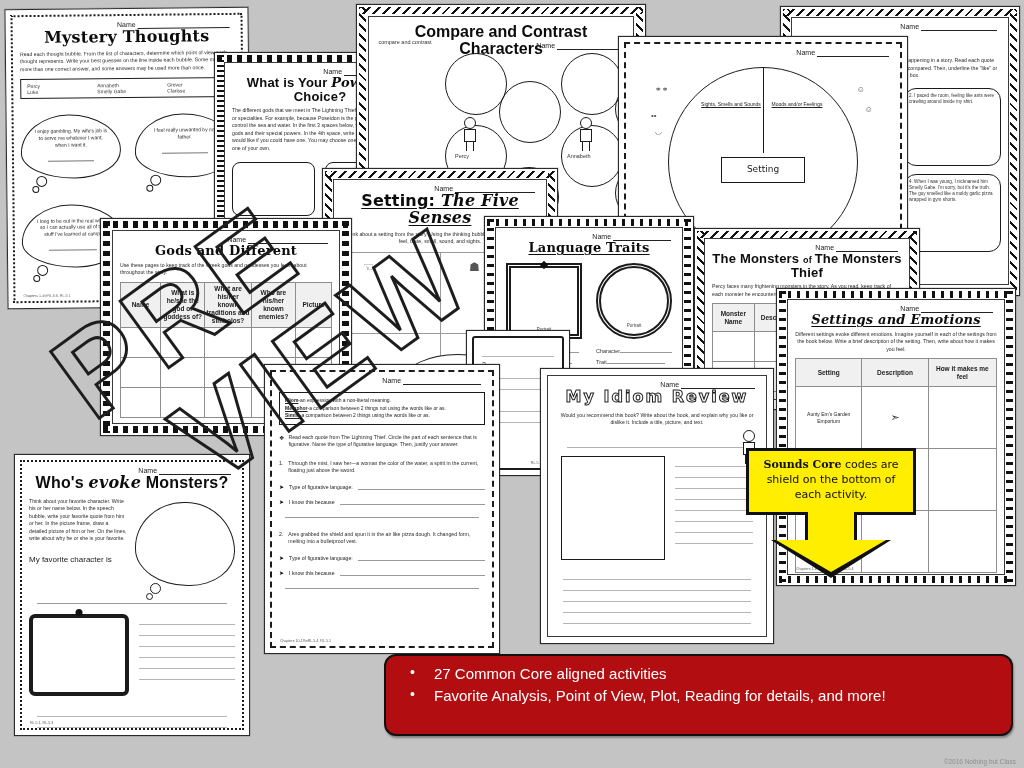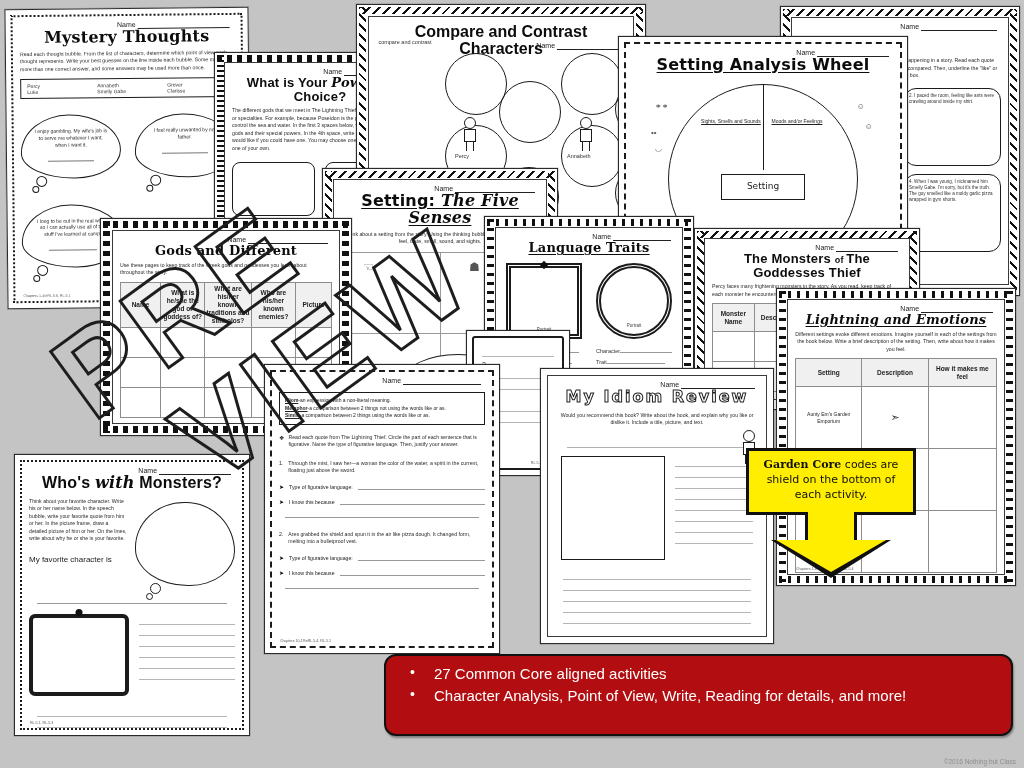--- a/index.html
+++ b/index.html
@@ -330,21 +330,20 @@
         <div class="box-o" style="flex:1; height:78px; border-radius:12px; padding:4px; font-size:4.6px; color:#333; line-height:1.35;">4. When I was young, I nicknamed him Smelly Gabe. I'm sorry, but it's the truth. The guy smelled like a moldy garlic pizza wrapped in gym shorts.</div>
       </div>
     </div>
   </div>
 
   <div class="sheet bd-dashed" style="left:618px; top:36px; width:290px; height:220px;">
     <div class="sheet-inner">
       <div class="name-line">
         <i>Name</i> <u style="width:72px"></u>
       </div>
-      <div class="title t-lg under" style="font-family:'DejaVu Sans',sans-serif;">Setting Analysis Wheel</div>
 
       <div style="position:relative; height:150px; margin-top:4px;">
         <div style="position:absolute; left:50%; top:6px; transform:translateX(-50%);
                     width:190px; height:190px; border:1.4px solid #1b1b1b; border-radius:50%;"></div>
         <div style="position:absolute; left:50%; top:6px; width:1.2px; height:86px; background:#1b1b1b;"></div>
         <div style="position:absolute; left:50%; top:40px; transform:translateX(-100%);
                     width:64px; text-align:center; font-size:5px; line-height:1.25; color:#222; text-decoration:underline;">Sights, Smells and Sounds</div>
         <div style="position:absolute; left:50%; top:40px; width:62px; margin-left:3px;
                     text-align:center; font-size:5px; line-height:1.25; color:#222; text-decoration:underline;">Moods and/or Feelings</div>
         <div class="box-o" style="position:absolute; left:50%; top:96px; transform:translateX(-50%);
@@ -492,21 +491,21 @@
 
   <div class="sheet" style="left:694px; top:228px; width:226px; height:182px;">
     <div class="strip-top zig-h"></div>
     <div class="strip-left zig-v"></div>
     <div class="strip-right zig-v"></div>
     <div class="sheet-inner bd-none" style="inset:9px;">
       <div class="name-line">
         <i>Name</i> <u style="width:62px"></u>
       </div>
       <div class="title t-md">
-        <span>The Monsters </span><span style="font-size:9px">of </span><span>The Goddesses Thief</span>
+        <span>The Monsters </span><span style="font-size:9px">of </span><span>The Monsters Thief</span>
       </div>
       <div class="body-txt">Percy faces many frightening monsters in the story. As you read, keep track of each monster he encounters in the chart below.</div>
       <table class="ws">
         <thead>
           <tr>
             <th style="width:22%">Monster Name</th>
             <th style="width:26%">Description</th>
             <th style="width:28%">Summary of the Battle</th>
             <th style="width:24%">Picture</th>
           </tr>
@@ -531,21 +530,21 @@
 
   <div class="sheet" style="left:776px; top:288px; width:240px; height:298px;">
     <div class="strip-top tri-h"></div>
     <div class="strip-left tri-v"></div>
     <div class="strip-right tri-v"></div>
     <div class="strip-bot tri-h"></div>
     <div class="sheet-inner bd-none" style="inset:10px;">
       <div class="name-line">
         <i>Name</i> <u style="width:72px"></u>
       </div>
-      <div class="title t-md serifish under" style="font-style:italic">Lightning and Emotions</div>
+      <div class="title t-md serifish under" style="font-style:italic">Settings and Emotions</div>
       <div class="body-txt c">Different settings evoke different emotions. Imagine yourself in each of the settings from the book below. Write a brief description of the setting. Then, write about how it makes you feel.</div>
       <table class="ws">
         <thead>
           <tr>
             <th style="width:33%">Setting</th>
             <th style="width:33%">Description</th>
             <th style="width:34%">How it makes me feel</th>
           </tr>
         </thead>
         <tbody>
@@ -662,21 +661,21 @@
       </div>
     </div>
   </div>
 
   <div class="sheet bd-dots" style="left:14px; top:454px; width:236px; height:282px;">
     <div class="sheet-inner">
       <div class="name-line">
         <i>Name</i> <u style="width:72px"></u>
       </div>
       <div class="title t-lg">
-        <span>Who's </span><span class="serifish" style="font-style:italic">with</span><span> Monsters?</span>
+        <span>Who's </span><span class="serifish" style="font-style:italic">evoke</span><span> Monsters?</span>
       </div>
       <div style="display:flex; gap:8px; margin-top:6px;">
         <div style="width:98px;">
           <div class="body-txt" style="margin-top:0;">Think about your favorite character. Write his or her name below. In the speech bubble, write your favorite quote from him or her. In the picture frame, draw a detailed picture of him or her. On the lines, write about why he or she is your favorite.</div>
           <div style="font-size:8px; color:#1a1a1a; margin-top:12px;">My favorite character is</div>
         </div>
         <div style="flex:1; padding-top:4px;">
           <div class="bubble" style="height:84px; border-radius:50% 50% 46% 54%/55% 60% 42% 45%;"></div>
         </div>
       </div>
@@ -704,31 +703,31 @@
     </div>
   </div>
 
   <div id="watermark">
     <div class="wm-text">PRE</div>
     <div class="wm-text wm-l2">VIEW</div>
   </div>
 
   <div id="callout">
     <div class="co-box">
-      <b>Garden Core</b><span> codes are shield on the bottom of each activity.</span>
+      <b>Sounds Core</b><span> codes are shield on the bottom of each activity.</span>
     </div>
     <div class="co-arrow">
       <div class="shaft"></div>
       <div class="head"></div>
       <div class="head-in"></div>
     </div>
   </div>
 
   <div id="features">
     <ul>
       <li>27 Common Core aligned activities</li>
-      <li>Character Analysis, Point of View, Write, Reading for details, and more!</li>
+      <li>Favorite Analysis, Point of View, Plot, Reading for details, and more!</li>
     </ul>
   </div>
 
   <div id="copyright">©2016 Nothing but Class</div>
 
 </div>
 
 </body></html>

